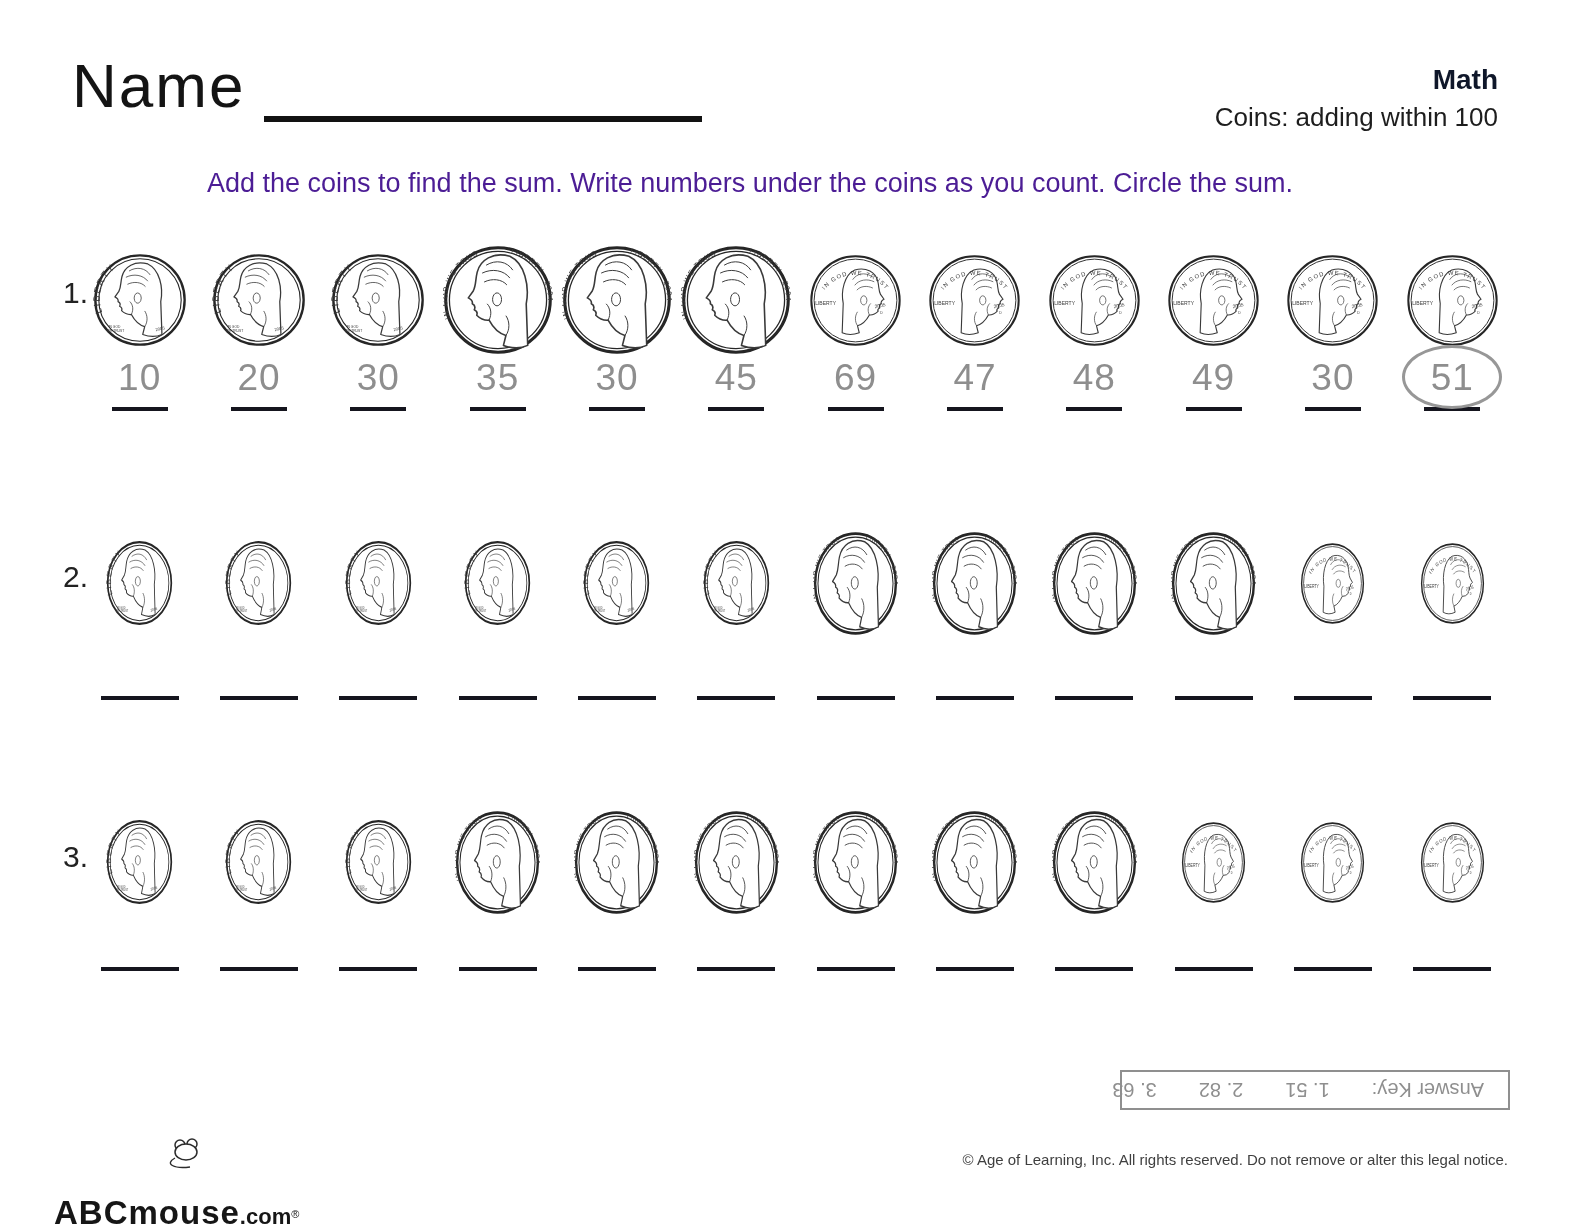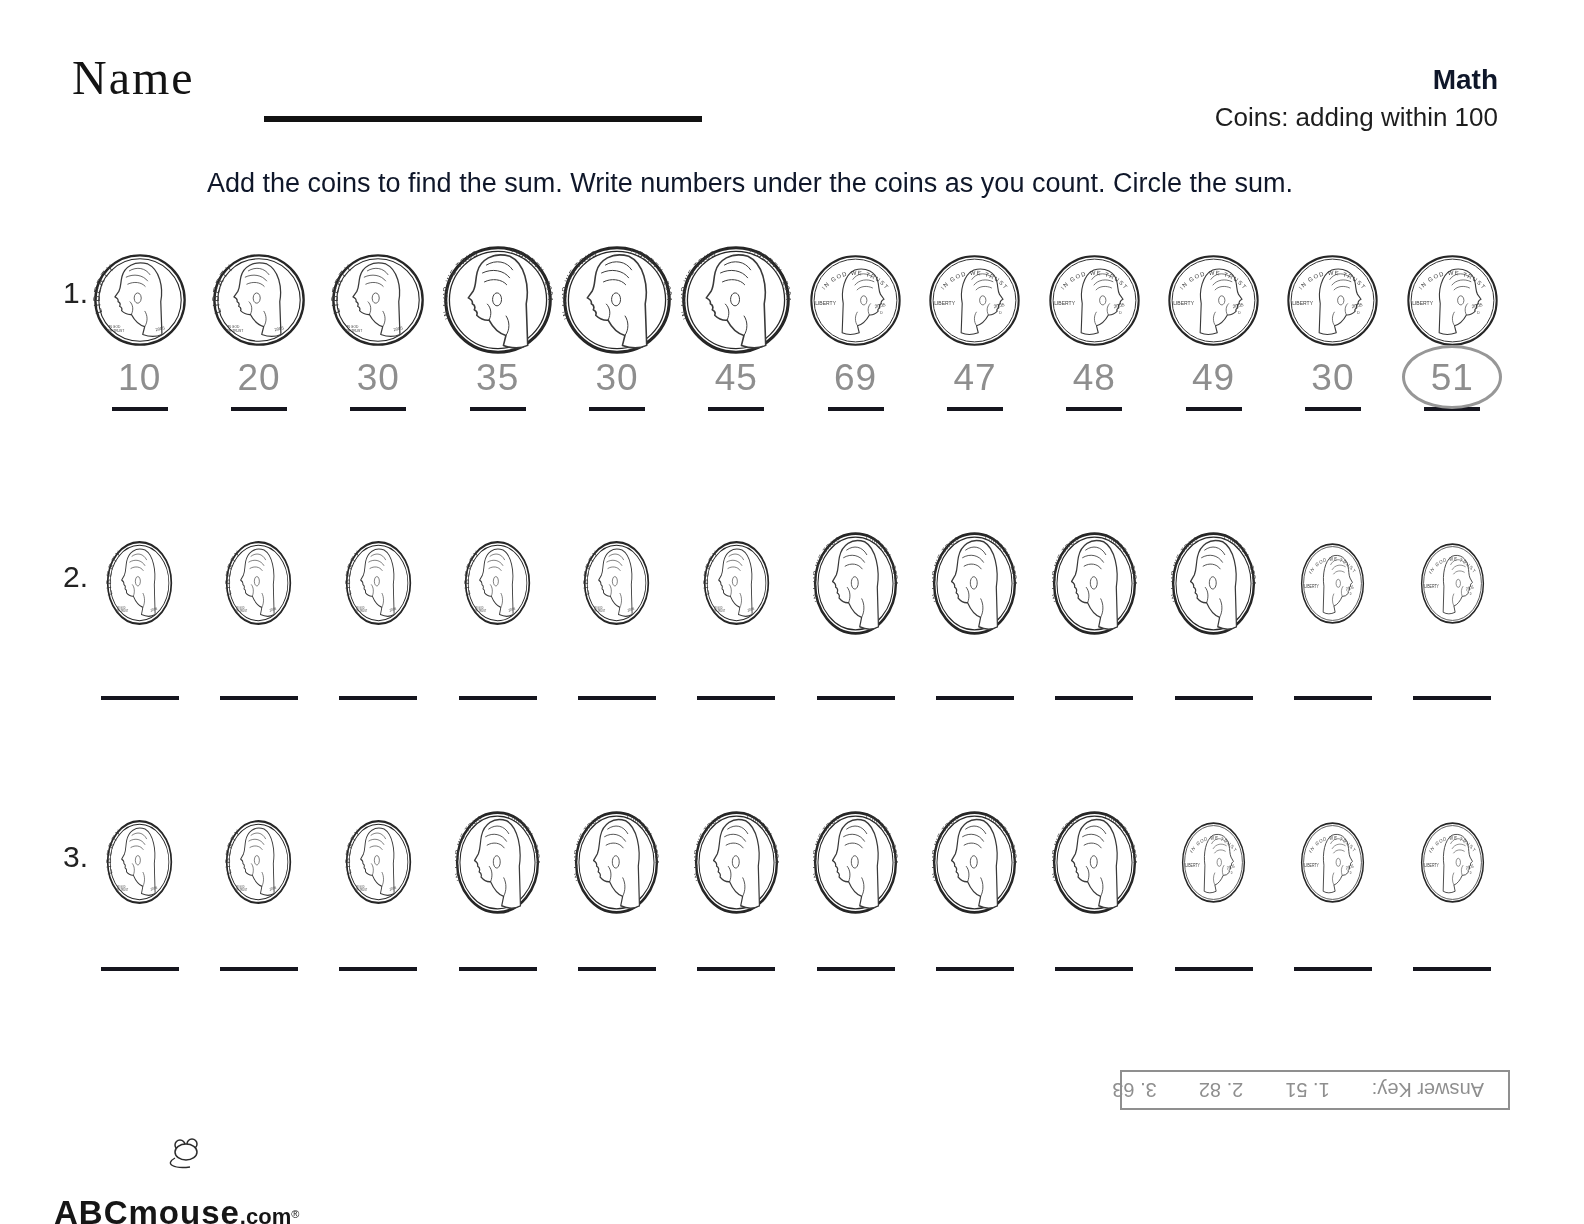--- a/index.html
+++ b/index.html
@@ -1,24 +1,24 @@
 <!DOCTYPE html>
 <html><head>
 <meta charset="utf-8">
 <style>
   html,body{margin:0;padding:0;background:#fff;}
   body{width:1584px;height:1224px;position:relative;overflow:hidden;
        font-family:"Liberation Sans",sans-serif;color:#161616;}
 
   
-  .name-label{position:absolute;left:72px;top:50px;font-size:48px;letter-spacing:2px;color:#141414;font-family:Liberation Serif, serif;}
+  .name-label{position:absolute;left:72px;top:50px;font-size:62px;letter-spacing:2px;color:#141414;}
   .name-line{position:absolute;left:264px;top:116px;width:438px;height:6px;background:#121212;}
   .subject{position:absolute;right:86px;top:64px;font-size:28px;font-weight:bold;color:#0f172a;}
   .topic{position:absolute;right:86px;top:102px;font-size:26px;color:#1d1d1d;text-align:center;}
-  .instruction{position:absolute;left:0;top:168px;width:1500px;text-align:center;font-size:27px;color:#0f172a;}
+  .instruction{position:absolute;left:0;top:168px;width:1500px;text-align:center;font-size:27px;color:#4c1d95;}
 
   
   .plabel{position:absolute;left:63px;font-size:30px;color:#222;}
   #plabel-0{top:276px}#plabel-1{top:560px}#plabel-2{top:840px}
 
   .coin-row,.answers-row{position:absolute;left:80px;width:1432px;display:flex;}
   .coin-row{height:114px;align-items:center;}
   #coins-0{top:243px}#coins-1{top:526px}#coins-2{top:805px}
   .cell{flex:1;display:flex;flex-direction:column;align-items:center;justify-content:center;}
   .coin-row .cell{flex-direction:row;}
@@ -474,13 +474,14 @@
 <div class="logo">
   <span class="l1">ABCmouse</span><span class="l2">.com</span><span class="lr">®</span>
 </div>
 <svg class="mouse-doodle" width="56" height="34" viewBox="0 0 56 34">
   <circle cx="20" cy="9" r="5" fill="#fff" stroke="#2c2c2c" stroke-width="1.5"></circle>
   <circle cx="32" cy="8" r="5" fill="#fff" stroke="#2c2c2c" stroke-width="1.5"></circle>
   <ellipse cx="26" cy="16" rx="11" ry="8" fill="#fff" stroke="#2c2c2c" stroke-width="1.5"></ellipse>
   <path d="M15,22 C4,28 14,33 30,31" fill="none" stroke="#2c2c2c" stroke-width="1.3"></path>
 </svg>
 <div class="legal">
+  <div>© Age of Learning, Inc. All rights reserved. Do not remove or alter this legal notice.</div>
 </div>
 
 </body></html>

